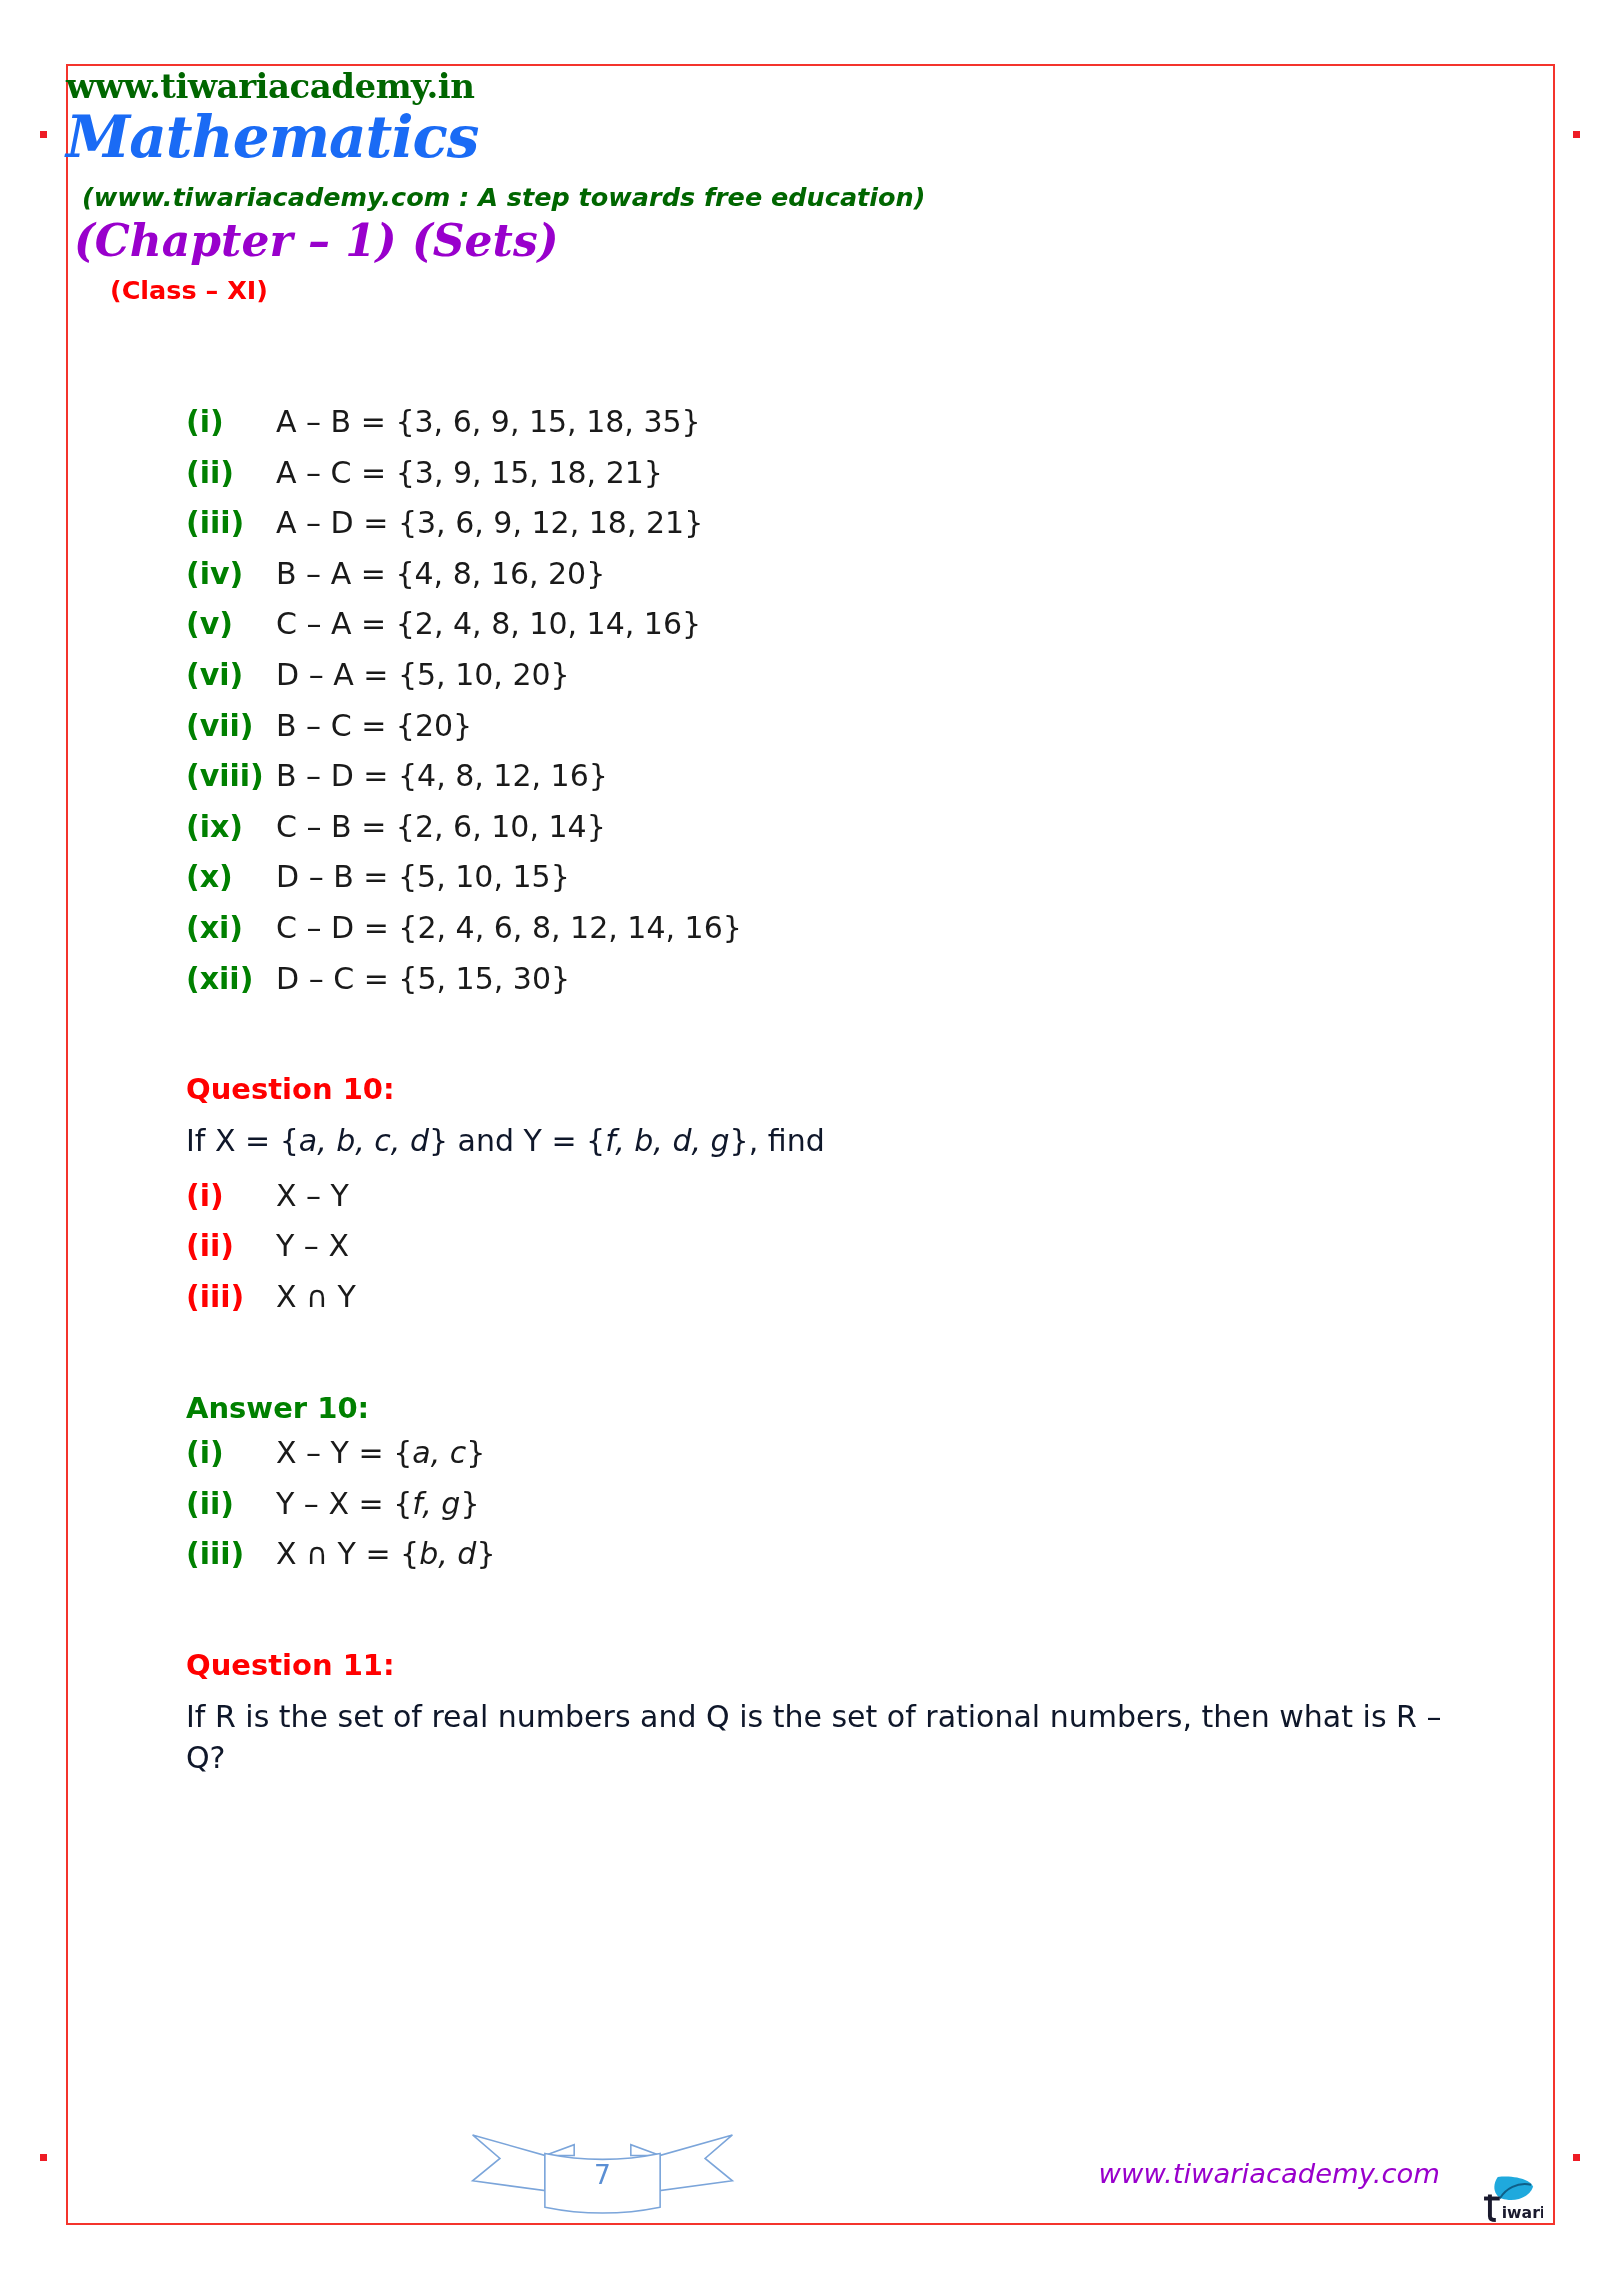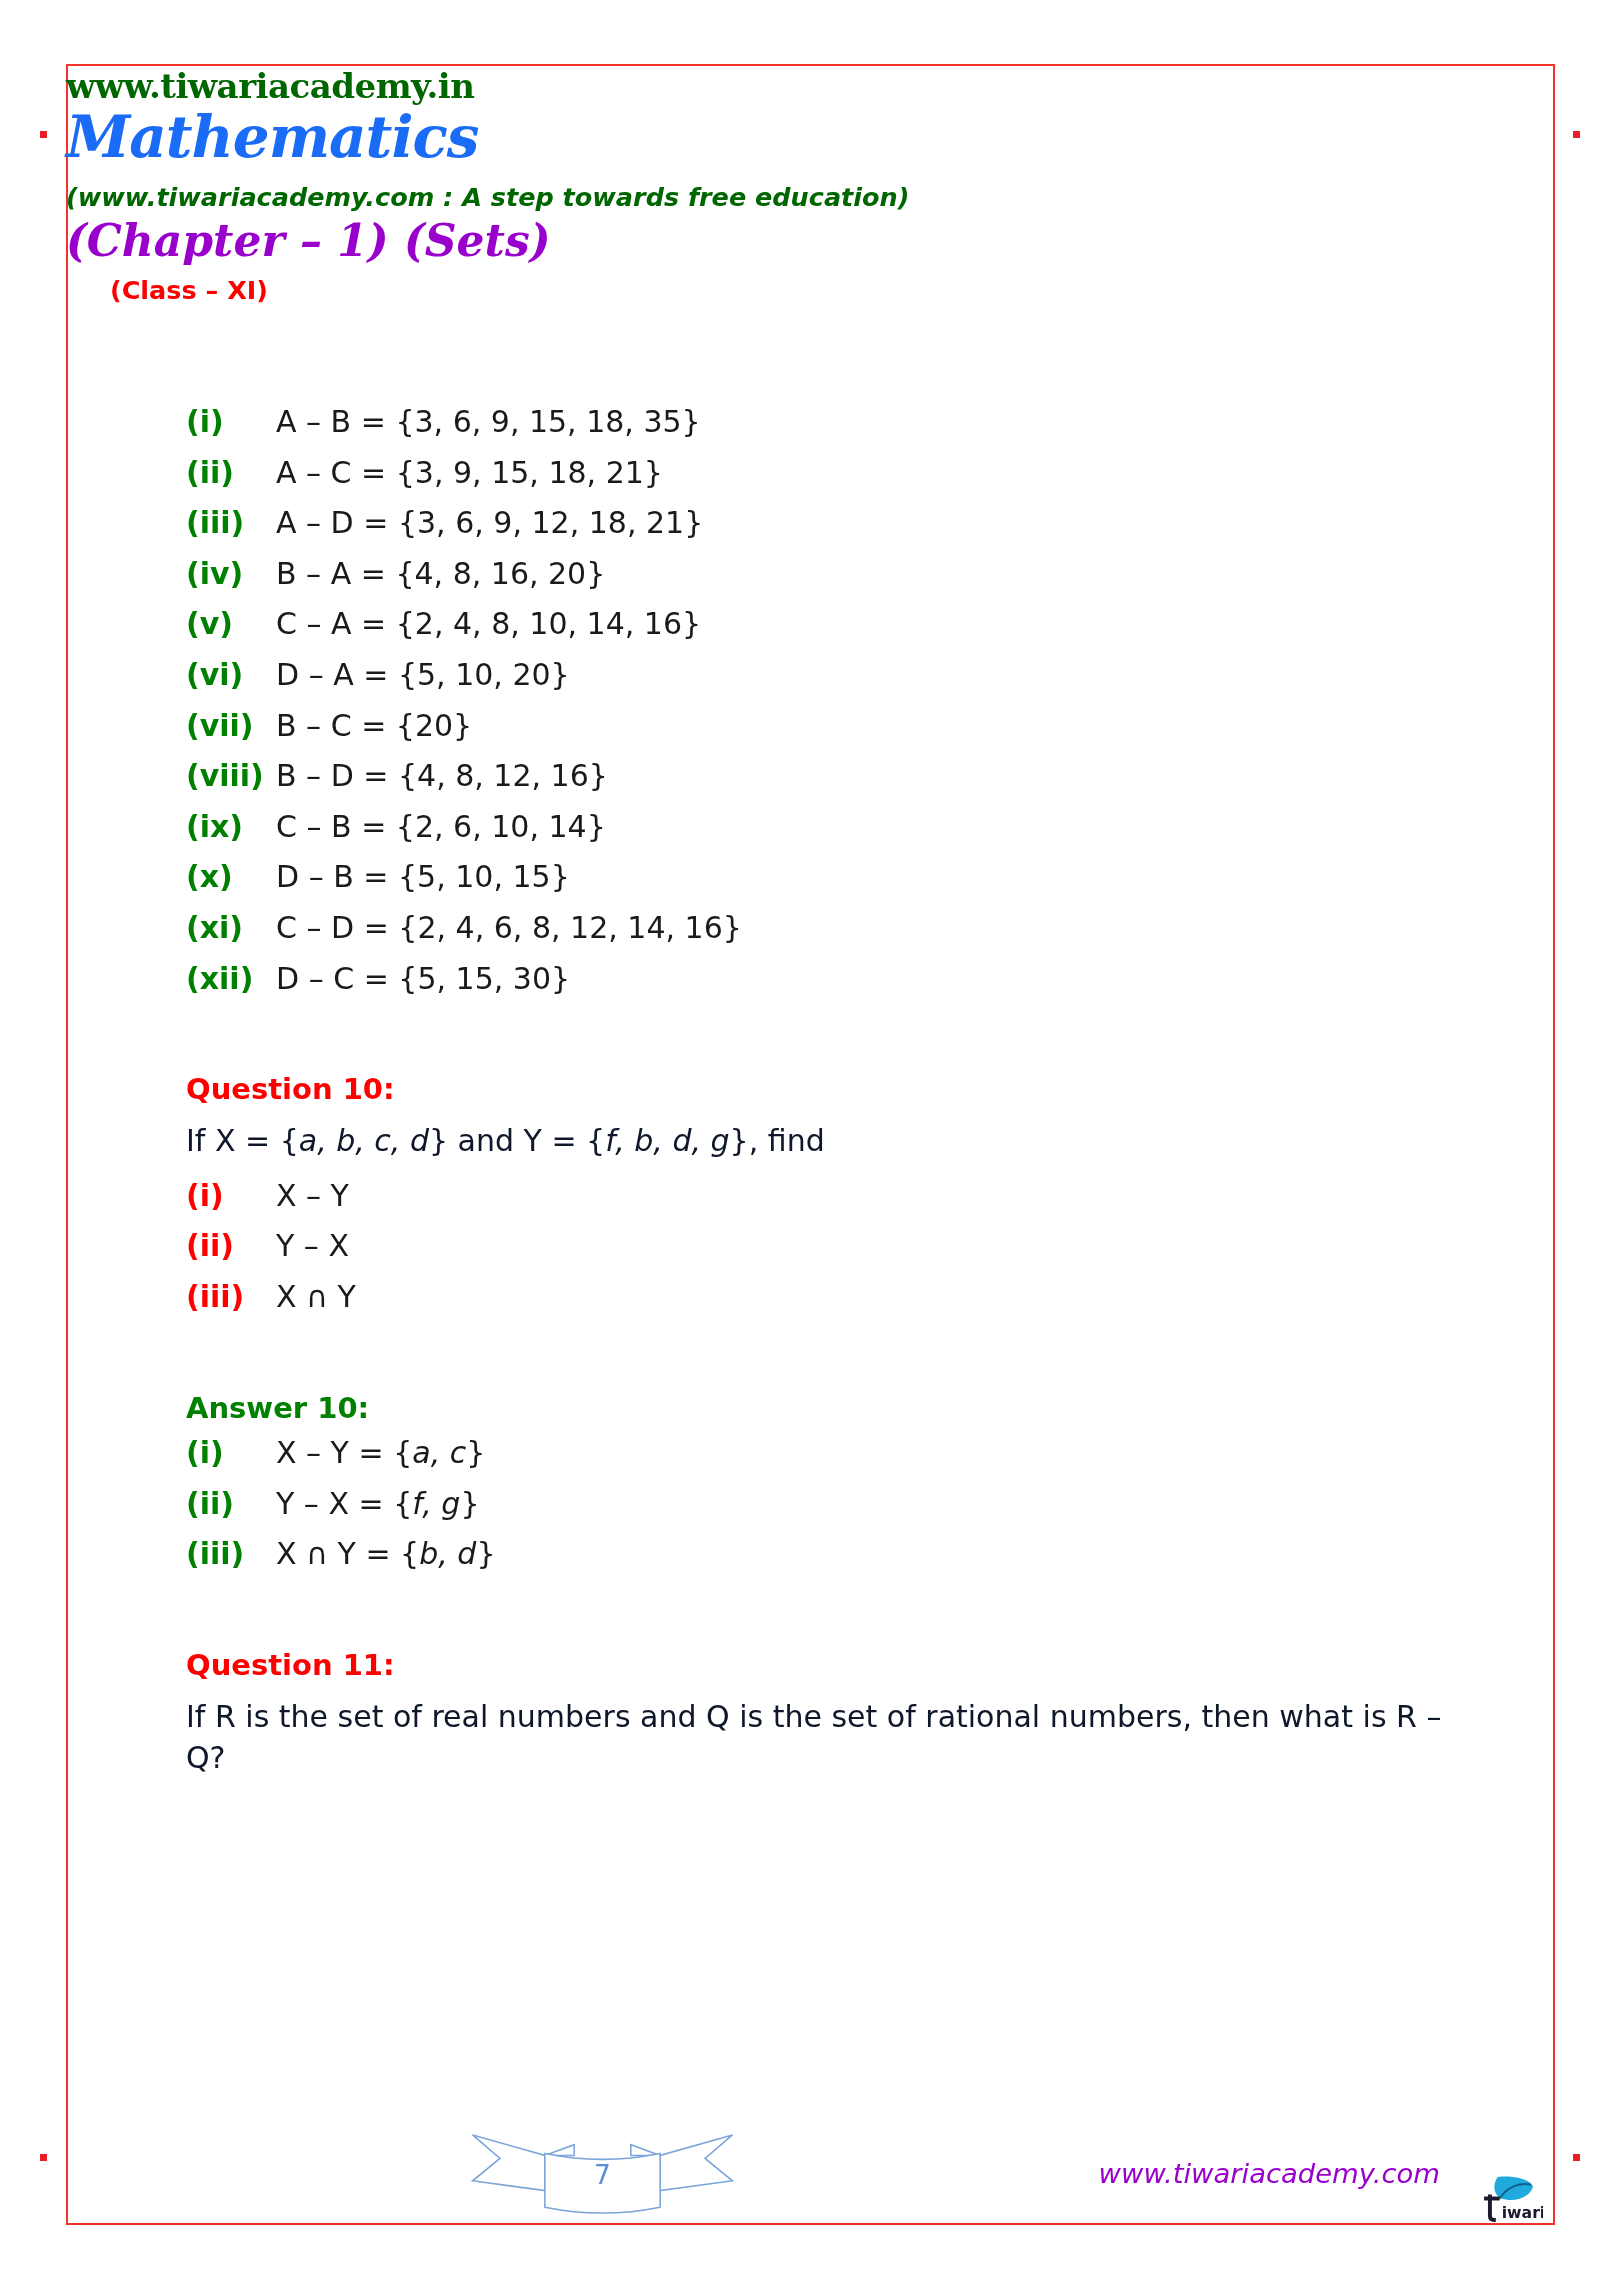--- a/index.html
+++ b/index.html
@@ -63,29 +63,31 @@
     letter-spacing: -1px;
   }
   .tagline {
     font-family: "DejaVu Sans", sans-serif;
     font-style: italic;
     font-weight: bold;
     font-size: 25.5px;
     color: #006600;
     margin-top: 15.7px;
     line-height: 1.1;
+    padding-left: 16px;
   }
   .chapter-title {
     font-family: "DejaVu Serif", serif;
     font-style: italic;
     font-weight: bold;
     font-size: 44px;
     color: #9900cc;
     margin-top: 5.9px;
     line-height: 1.1;
+    padding-left: 8px;
   }
   .class-line {
     font-family: "DejaVu Sans", sans-serif;
     font-weight: bold;
     font-size: 25.5px;
     color: #ff0000;
     margin-top: 9.8px;
     margin-left: 44px;
   }
 

